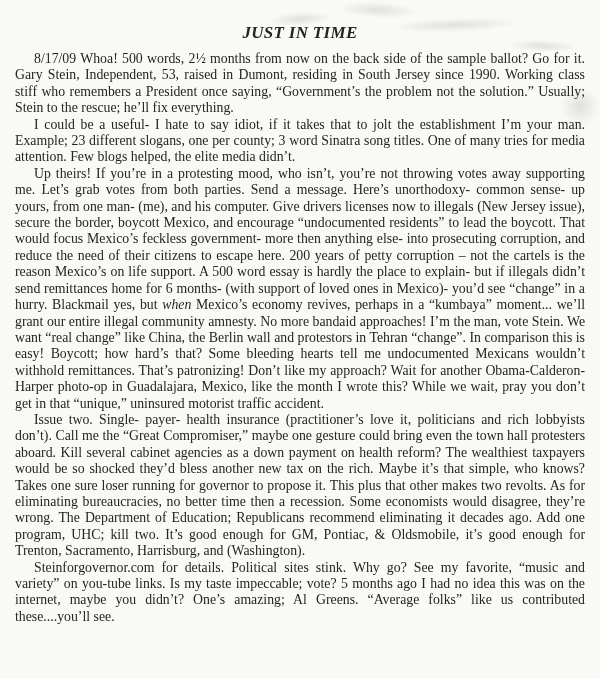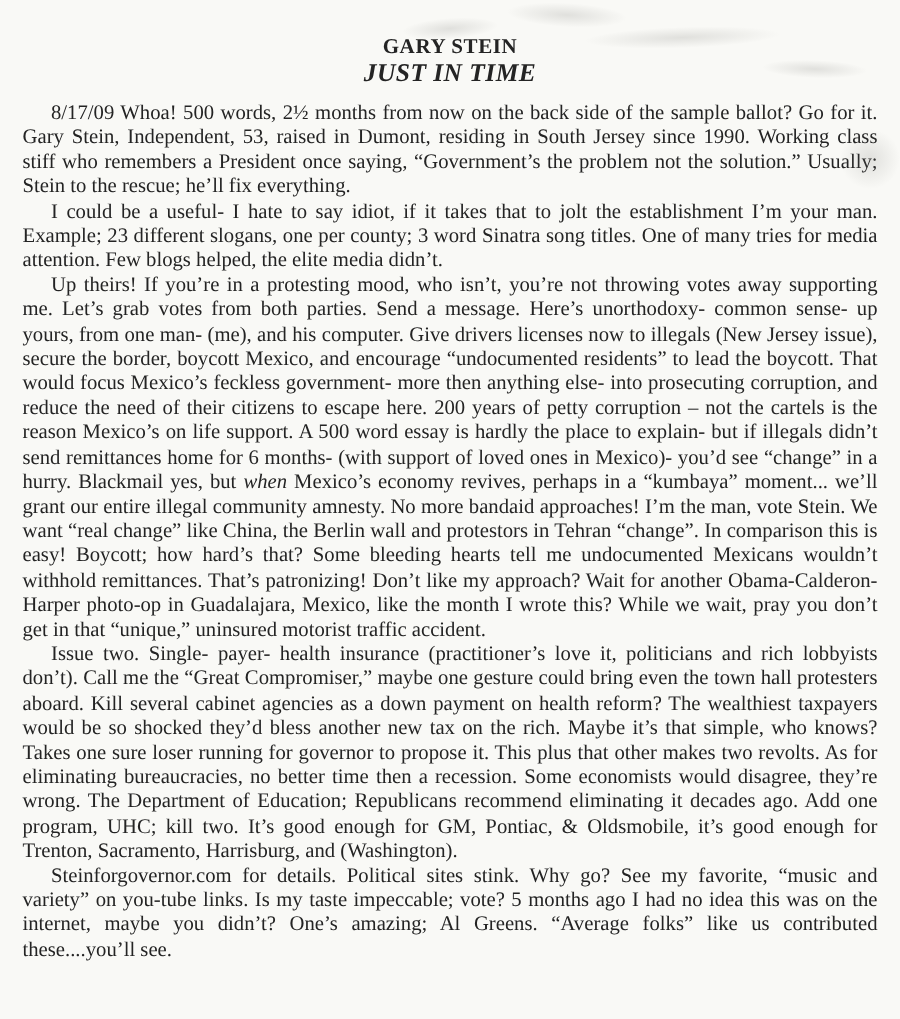--- a/index.html
+++ b/index.html
@@ -63,21 +63,20 @@
 <body>
 
 <div class="page">
   <div class="smudge s1"></div>
   <div class="smudge s2"></div>
   <div class="smudge s3"></div>
   <div class="smudge s4"></div>
   <div class="smudge s5"></div>
 
   <div class="header">
-    <div class="title">GARY STEIN</div>
     <div class="subtitle">JUST IN TIME</div>
   </div>
 
   <div class="body-text">
       <p><span>8/17/09 Whoa! 500 words, 2½ months from now on the back side of the sample ballot? Go for it. Gary Stein, Independent, 53, raised in Dumont, residing in South Jersey since 1990. Working class stiff who remembers a President once saying, “Government’s the problem not the solution.” Usually; Stein to the rescue; he’ll fix everything.</span></p>
       <p><span>I could be a useful- I hate to say idiot, if it takes that to jolt the establishment I’m your man. Example; 23 different slogans, one per county; 3 word Sinatra song titles. One of many tries for media attention. Few blogs helped, the elite media didn’t.</span></p>
       <p><span>Up theirs! If you’re in a protesting mood, who isn’t, you’re not throwing votes away supporting me. Let’s grab votes from both parties. Send a message. Here’s unorthodoxy- common sense- up yours, from one man- (me), and his computer. Give drivers licenses now to illegals (New Jersey issue), secure the border, boycott Mexico, and encourage “undocumented residents” to lead the boycott. That would focus Mexico’s feckless government- more then anything else- into prosecuting corruption, and reduce the need of their citizens to escape here. 200 years of petty corruption – not the cartels is the reason Mexico’s on life support. A 500 word essay is hardly the place to explain- but if illegals didn’t send remittances home for 6 months- (with support of loved ones in Mexico)- you’d see “change” in a hurry. Blackmail yes, but </span><span class="italic">when</span><span> Mexico’s economy revives, perhaps in a “kumbaya” moment... we’ll grant our entire illegal community amnesty. No more bandaid approaches! I’m the man, vote Stein. We want “real change” like China, the Berlin wall and protestors in Tehran “change”. In comparison this is easy! Boycott; how hard’s that? Some bleeding hearts tell me undocumented Mexicans wouldn’t withhold remittances. That’s patronizing! Don’t like my approach? Wait for another Obama-Calderon-Harper photo-op in Guadalajara, Mexico, like the month I wrote this? While we wait, pray you don’t get in that “unique,” uninsured motorist traffic accident.</span></p>
       <p><span>Issue two. Single- payer- health insurance (practitioner’s love it, politicians and rich lobbyists don’t). Call me the “Great Compromiser,” maybe one gesture could bring even the town hall protesters aboard. Kill several cabinet agencies as a down payment on health reform? The wealthiest taxpayers would be so shocked they’d bless another new tax on the rich. Maybe it’s that simple, who knows? Takes one sure loser running for governor to propose it. This plus that other makes two revolts. As for eliminating bureaucracies, no better time then a recession. Some economists would disagree, they’re wrong. The Department of Education; Republicans recommend eliminating it decades ago. Add one program, UHC; kill two. It’s good enough for GM, Pontiac, &amp; Oldsmobile, it’s good enough for Trenton, Sacramento, Harrisburg, and (Washington).</span></p>
       <p><span>Steinforgovernor.com for details. Political sites stink. Why go? See my favorite, “music and variety” on you-tube links. Is my taste impeccable; vote? 5 months ago I had no idea this was on the internet, maybe you didn’t? One’s amazing; Al Greens. “Average folks” like us contributed these....you’ll see.</span></p>
     </div>

